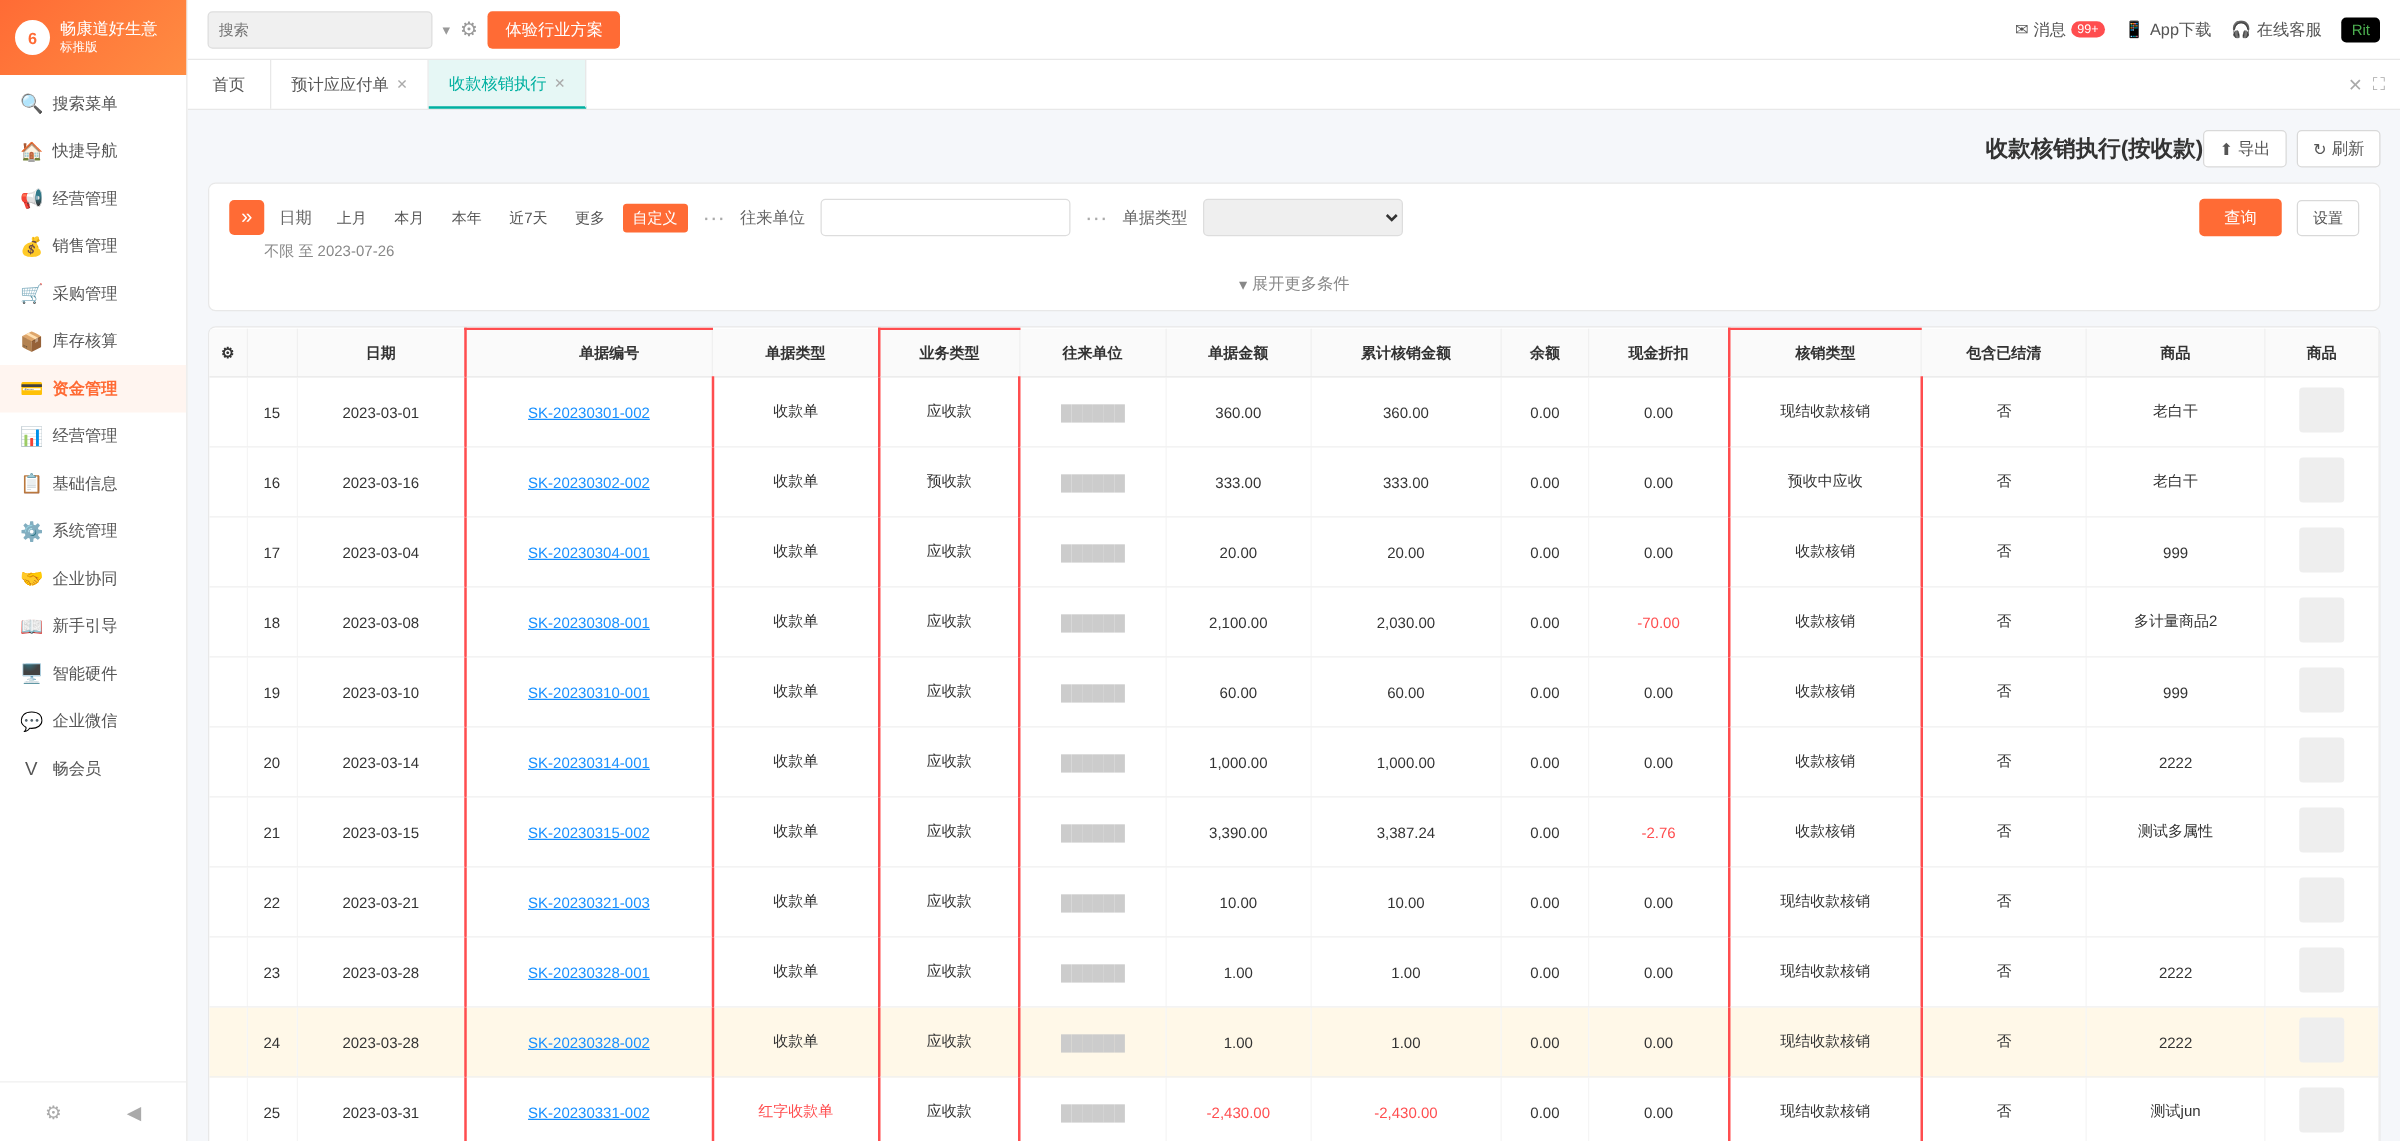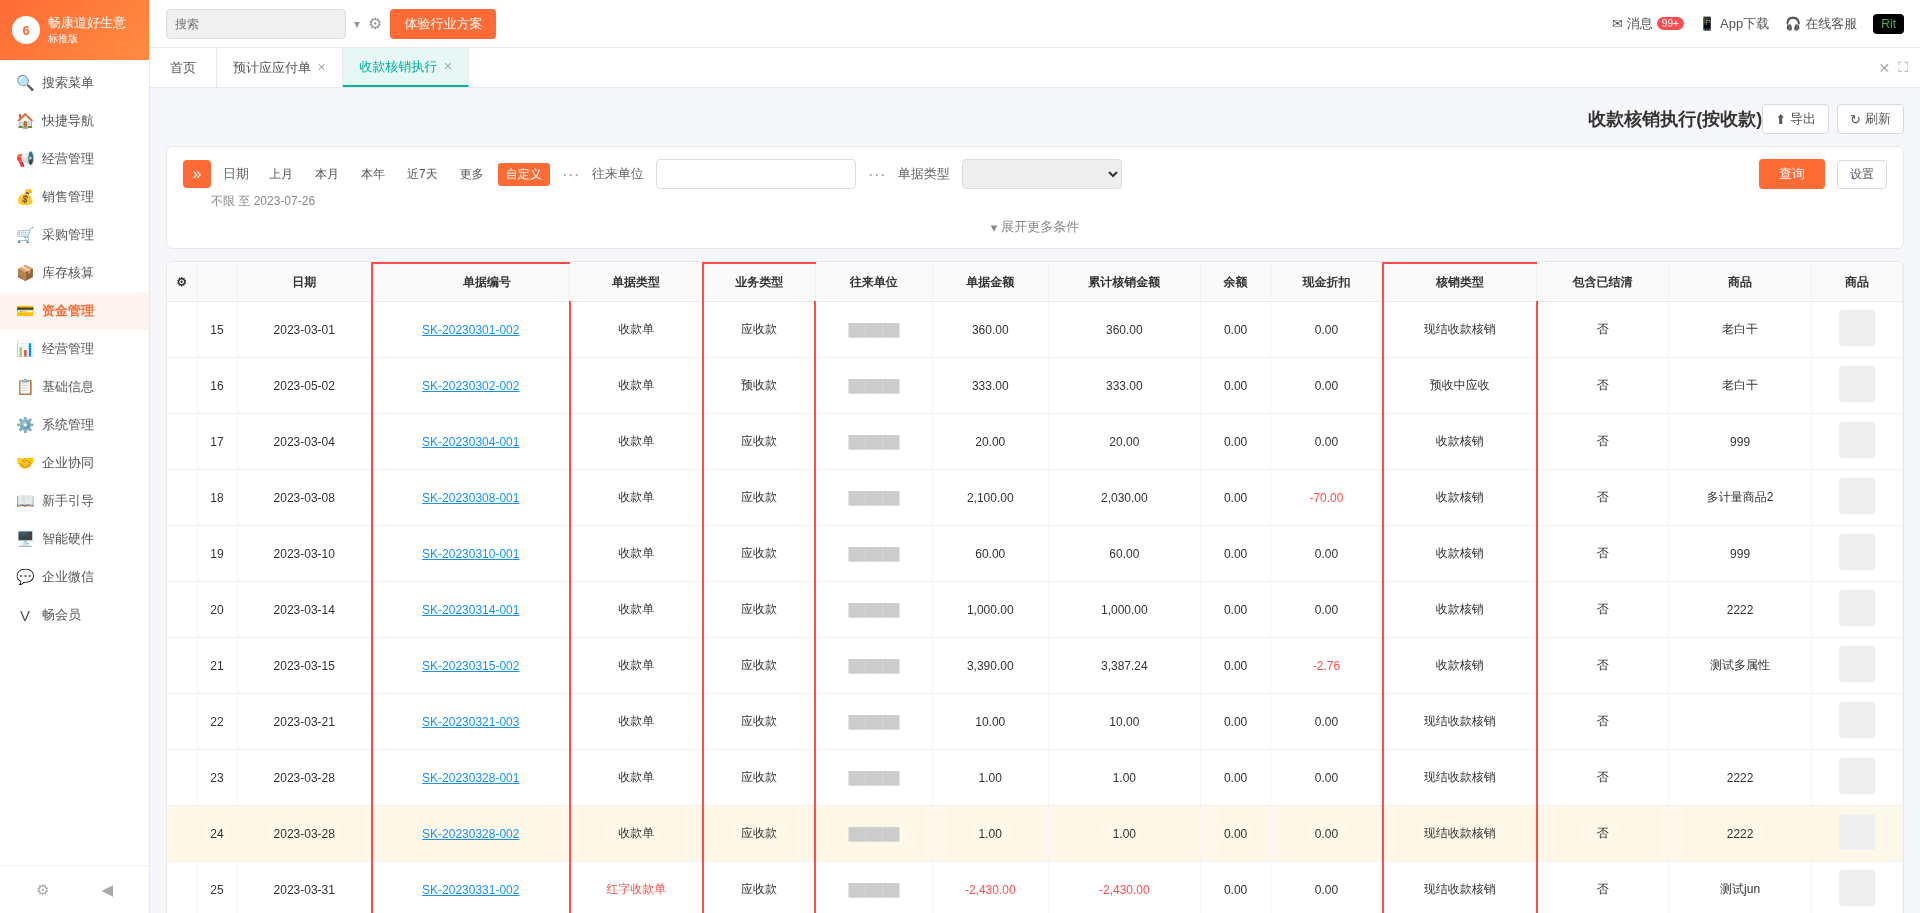--- a/index.html
+++ b/index.html
@@ -404,21 +404,21 @@
               <td>0.00</td>
               <td>0.00</td>
               <td style="border-left: 2px solid rgb(255, 77, 79); border-right: 2px solid rgb(255, 77, 79);">现结收款核销</td>
               <td>否</td>
               <td>老白干</td>
               <td><div style="width:36px;height:36px;background:#eee;border-radius:3px;display:inline-block;"></div></td>
             </tr>
             <tr>
               <td></td>
               <td>16</td>
-              <td>2023-05-02</td>
+              <td>2023-03-16</td>
               <td class="link-cell" style="border-left: 2px solid rgb(255, 77, 79); border-right: 2px solid rgb(255, 77, 79);">SK-20230302-002</td>
               <td>收款单</td>
               <td style="border-left: 2px solid rgb(255, 77, 79); border-right: 2px solid rgb(255, 77, 79);">预收款</td>
               <td style="color: rgb(204, 204, 204);">██████</td>
               <td>333.00</td>
               <td>333.00</td>
               <td>0.00</td>
               <td>0.00</td>
               <td style="border-left: 2px solid rgb(255, 77, 79); border-right: 2px solid rgb(255, 77, 79);">预收中应收</td>
               <td>否</td>

